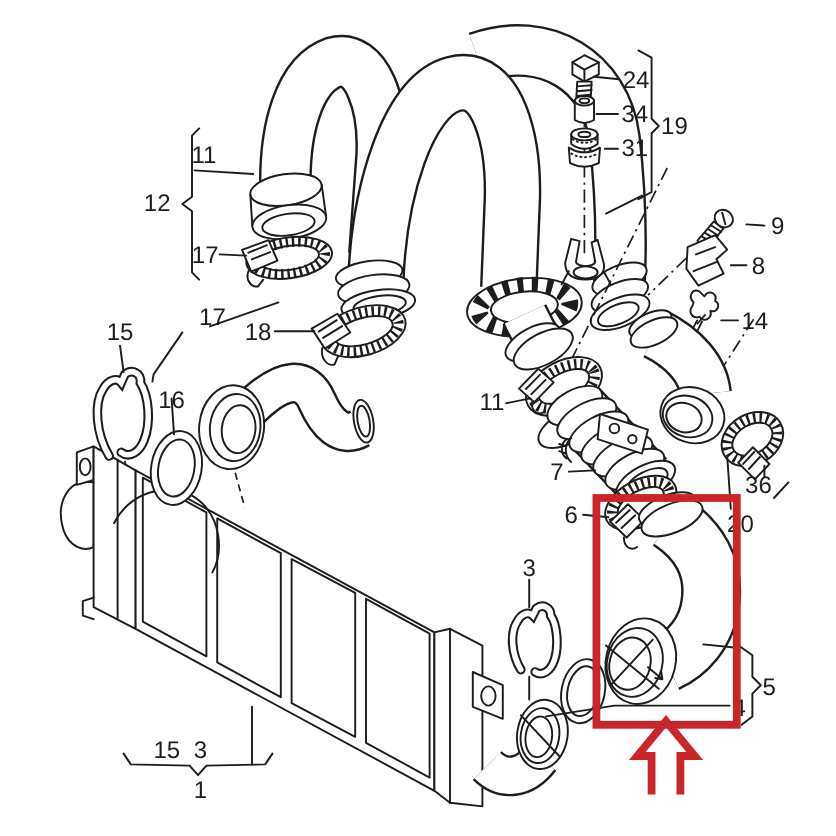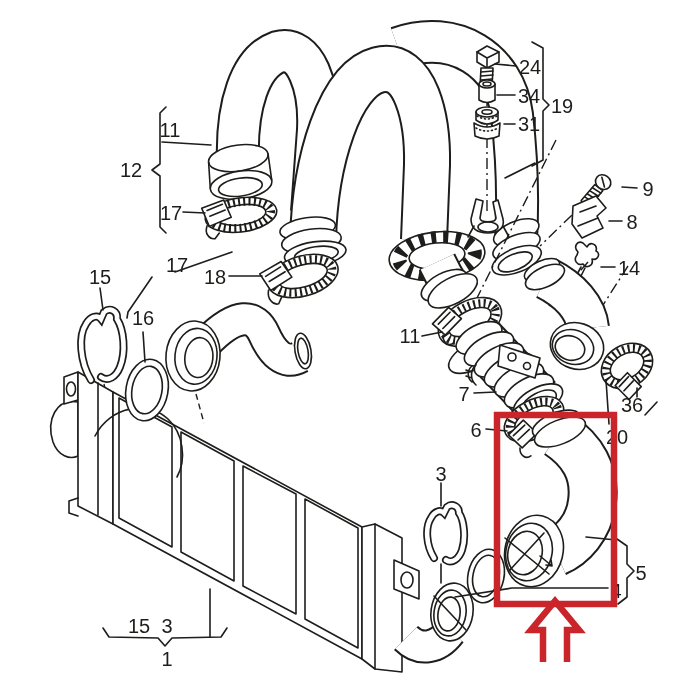--- a/index.html
+++ b/index.html
@@ -299,21 +299,21 @@
   <span class="lbl" style="left:529px;top:124px">31</span>
   <span class="lbl" style="left:562px;top:106px">19</span>
   <span class="lbl" style="left:648px;top:189px">9</span>
   <span class="lbl" style="left:632px;top:222px">8</span>
   <span class="lbl" style="left:629px;top:268px">14</span>
   <span class="lbl" style="left:170px;top:130px">11</span>
   <span class="lbl" style="left:131px;top:170px">12</span>
   <span class="lbl" style="left:171px;top:213px">17</span>
   <span class="lbl" style="left:100px;top:277px">15</span>
   <span class="lbl" style="left:177px;top:265px">17</span>
-  <span class="lbl" style="left:143px;top:318px">16</span>
+  <span class="lbl" style="left:143px;top:334px">16</span>
   <span class="lbl" style="left:215px;top:277px">18</span>
   <span class="lbl" style="left:410px;top:336px">11</span>
   <span class="lbl" style="left:464px;top:394px">7</span>
   <span class="lbl" style="left:476px;top:430px">6</span>
   <span class="lbl" style="left:632px;top:405px">36</span>
   <span class="lbl" style="left:617px;top:437px">20</span>
   <span class="lbl" style="left:641px;top:573px">5</span>
   <span class="lbl" style="left:616px;top:591px">4</span>
   <span class="lbl" style="left:441px;top:474px">3</span>
   <span class="lbl" style="left:139px;top:626px">15</span>

